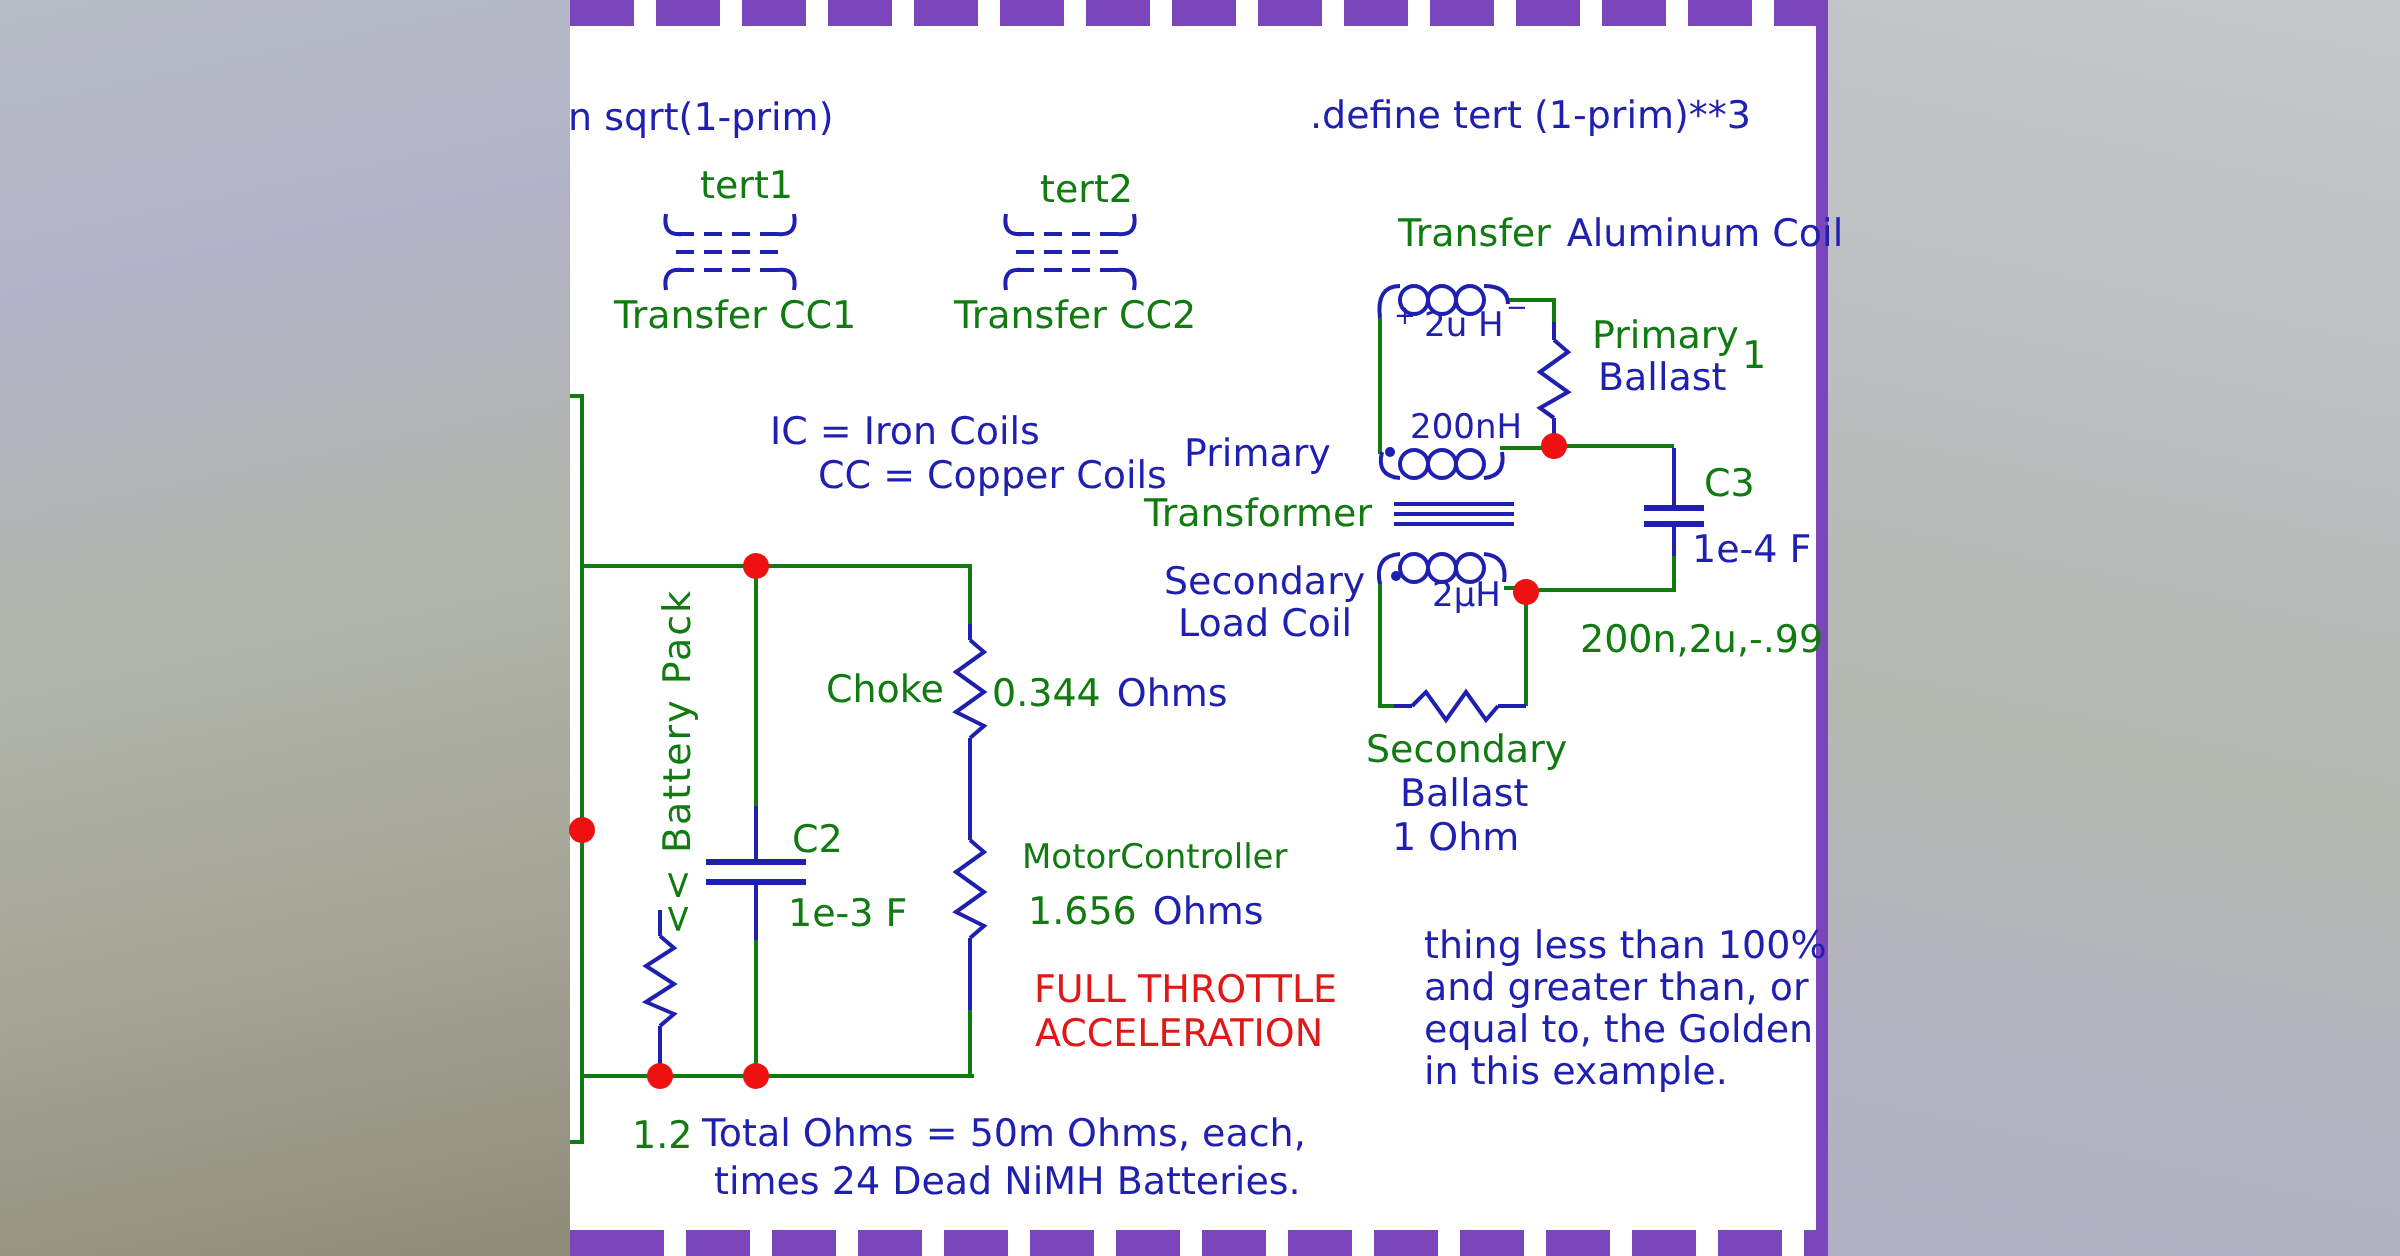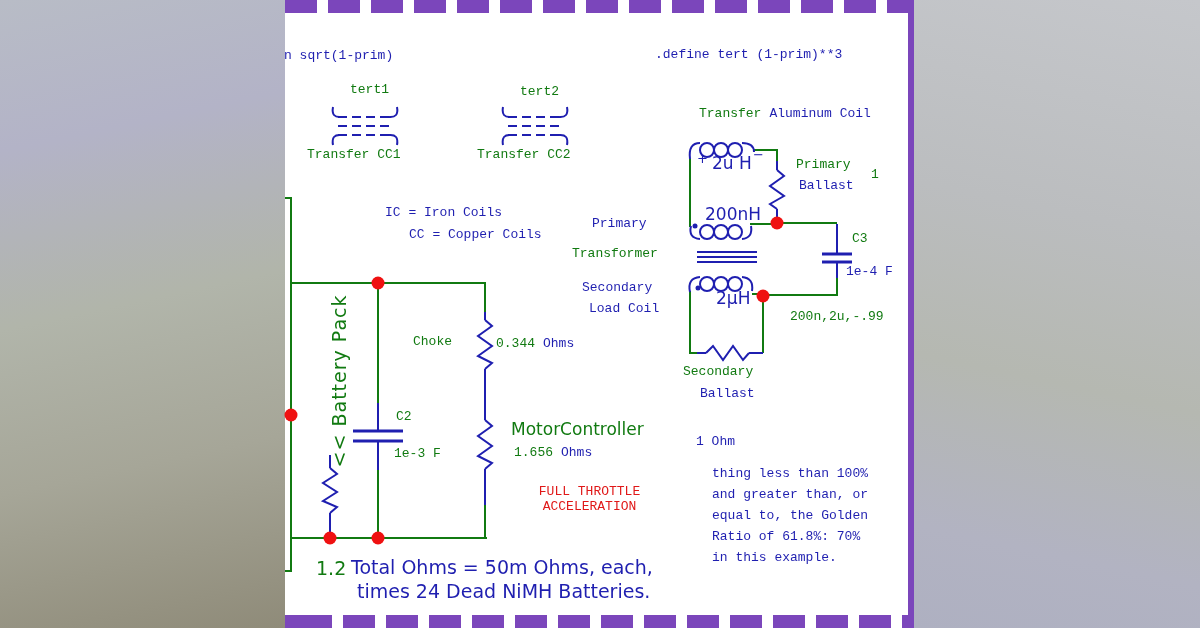--- a/index.html
+++ b/index.html
@@ -25,21 +25,21 @@
   .core{stroke:var(--blue,#1f1fb0);stroke-width:2;fill:none;}
   .kdash{stroke:var(--blue,#1f1fb0);stroke-width:2;fill:none;stroke-dasharray:9 5;}
   .node{fill:var(--node,#ef1111);}
   .phase{fill:var(--blue,#1f1fb0);}
   .t{position:absolute;white-space:nowrap;line-height:1.15;}
   .blue{color:var(--blue,#1f1fb0);}
   .green{color:var(--green,#117a11);}
   .red{color:var(--red,#e01818);}
   .s13{font-size:13px;}
   .s17{font-size:17px;}
-  .s18{font-size:13px;font-family:Liberation Mono, monospace;}
+  .s18{font-size:19px;}
   .s19{font-size:19px;}
   .row{display:flex;gap:8px;}
   .center{text-align:center;}
   .rot{transform:rotate(-90deg);letter-spacing:1px;}
   .para{white-space:normal;width:202px;line-height:21px;}
 </style>
 </head>
 <body>
 
 <div class="bg-left"></div>
@@ -201,21 +201,21 @@
 <div class="t green s18" style="left:796px;top:158px;">Primary</div>
 <div class="t blue s18" style="left:799px;top:179px;">Ballast</div>
 <div class="t green s18" style="left:871px;top:168px;">1</div>
 
 <div class="t green s18" style="left:852px;top:232px;">C3</div>
 <div class="t blue s18" style="left:846px;top:265px;">1e-4 F</div>
 <div class="t green s18" style="left:790px;top:310px;">200n,2u,-.99</div>
 
 <div class="t green s18" style="left:683px;top:365px;">Secondary</div>
 <div class="t blue s18" style="left:700px;top:387px;">Ballast</div>
-<div class="t blue s18" style="left:696px;top:409px;margin-top:26px;">1 Ohm</div>
+<div class="t blue s18" style="left:696px;top:409px;">1 Ohm</div>
 
 <div class="t green s19 rot center" style="left:245px;top:370px;width:190px;">&lt;&lt; Battery Pack</div>
 
 <div class="t green s18" style="left:413px;top:335px;">Choke</div>
 <div class="t row s18" style="left:496px;top:337px;justify-content:flex-end;">
   <span class="green">0.344</span>
   <span class="blue">Ohms</span>
 </div>
 
 <div class="t green s18" style="left:396px;top:410px;">C2</div>
@@ -233,15 +233,14 @@
 </div>
 
 <div class="t green s19" style="left:316px;top:558px;">1.2</div>
 <div class="t blue s19" style="left:351px;top:557px;">Total Ohms = 50m Ohms, each,</div>
 <div class="t blue s19" style="left:357px;top:581px;">times 24 Dead NiMH Batteries.</div>
 
 <div class="t blue s18 para" style="left:712px;top:463px;">
   <div>thing less than 100%</div>
   <div>and greater than, or</div>
   <div>equal to, the Golden</div>
-  <div>Ratio of 61.8%: 70%</div>
   <div>in this example.</div>
 </div>
 
 </body></html>

